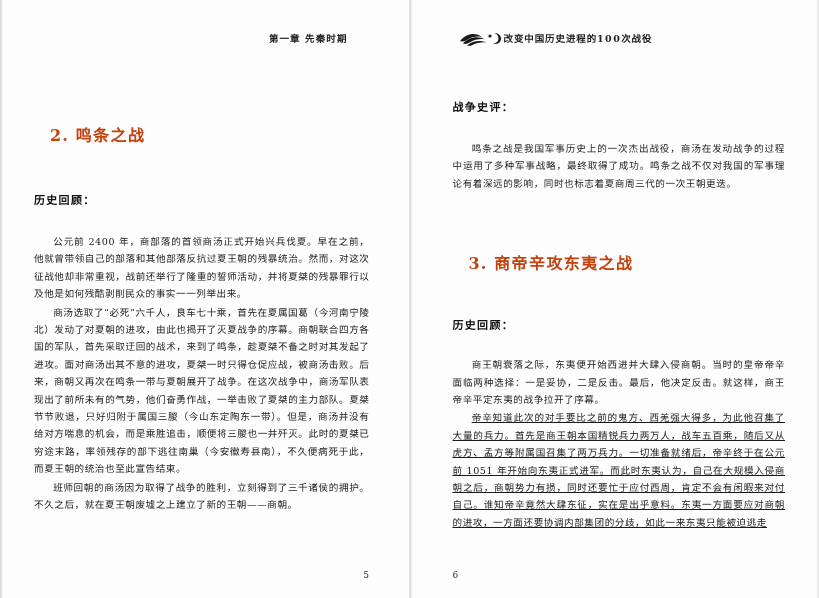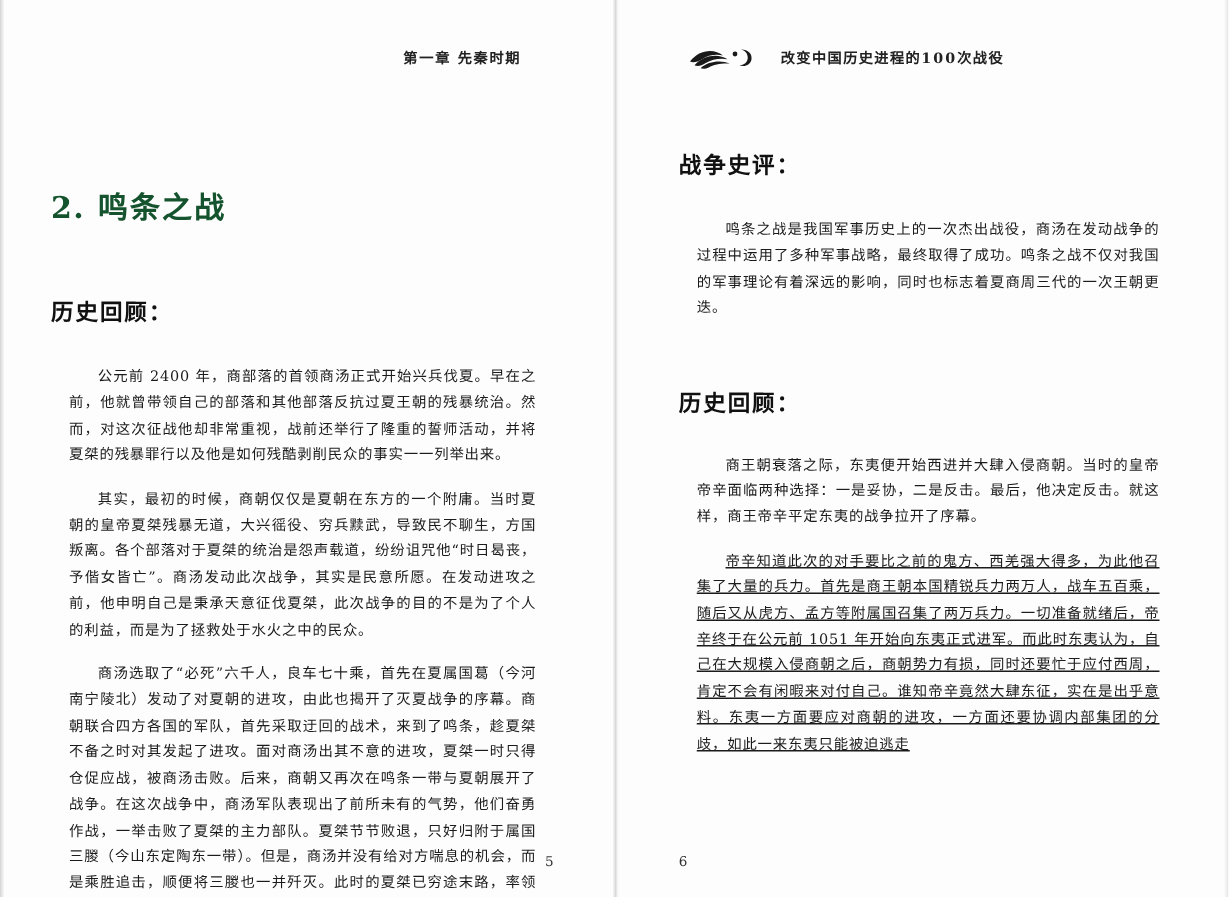--- a/index.html
+++ b/index.html
@@ -76,66 +76,66 @@
   }
   .runhead-left {
     justify-content: flex-end;
     padding-right: 22px;
     padding-top: 16px;
   }
   .runhead-right {
     justify-content: flex-start;
     padding-left: 6px;
     padding-top: 16px;
-    gap: 18px;
+    gap: 1px;
   }
   .wave-ornament {
     display: inline-block;
     width: 44px;
     height: 16px;
     flex: 0 0 auto;
   }
   .runhead-right .runhead-text {
     font-size: 9.5px;
     font-weight: bold;
     letter-spacing: 0.9px;
   }
   .runhead-right .runhead-text .num {
     font-family: "DejaVu Serif", "Liberation Serif", serif;
     letter-spacing: 1.4px;
   }
 
   
   .section-title {
-    font-size: 20px;
+    font-size: 16px;
     font-weight: bold;
     letter-spacing: 1.4px;
-    color: #14532d;
-    margin: 0;
+    color: #c2410c;
+    margin: 16px;
   }
   .section-title .idx {
     letter-spacing: 1px;
   }
   .subhead {
-    font-size: 15px;
+    font-size: 11px;
     font-weight: bold;
     letter-spacing: 1.3px;
     color: #111;
     margin: 0;
   }
 
   
   .para {
     font-size: 9.6px;
     line-height: 17.4px;
     text-align: justify;
     text-justify: inter-ideograph;
     text-indent: 2em;
     letter-spacing: 0.55px;
-    margin: 12px;
+    margin: 0;
     color: #1b1b1b;
   }
 
   
   .lp-title { margin-top: 62px; }
   .lp-subhead { margin-top: 45px; }
   .lp-body { margin-top: 26px; }
   .lp-body .para + .para { margin-top: 1px; }
 
   
@@ -170,21 +170,20 @@
 
     <h2 class="section-title lp-title">
       <span class="idx">2.</span>
       <span>鸣条之战</span>
     </h2>
 
     <h3 class="subhead lp-subhead">历史回顾：</h3>
 
     <div class="lp-body">
       <p class="para">公元前 2400 年，商部落的首领商汤正式开始兴兵伐夏。早在之前，他就曾带领自己的部落和其他部落反抗过夏王朝的残暴统治。然而，对这次征战他却非常重视，战前还举行了隆重的誓师活动，并将夏桀的残暴罪行以及他是如何残酷剥削民众的事实一一列举出来。</p>
-      <p class="para">其实，最初的时候，商朝仅仅是夏朝在东方的一个附庸。当时夏朝的皇帝夏桀残暴无道，大兴徭役、穷兵黩武，导致民不聊生，方国叛离。各个部落对于夏桀的统治是怨声载道，纷纷诅咒他“时日曷丧，予偕女皆亡”。商汤发动此次战争，其实是民意所愿。在发动进攻之前，他申明自己是秉承天意征伐夏桀，此次战争的目的不是为了个人的利益，而是为了拯救处于水火之中的民众。</p>
       <p class="para">商汤选取了“必死”六千人，良车七十乘，首先在夏属国葛（今河南宁陵北）发动了对夏朝的进攻，由此也揭开了灭夏战争的序幕。商朝联合四方各国的军队，首先采取迂回的战术，来到了鸣条，趁夏桀不备之时对其发起了进攻。面对商汤出其不意的进攻，夏桀一时只得仓促应战，被商汤击败。后来，商朝又再次在鸣条一带与夏朝展开了战争。在这次战争中，商汤军队表现出了前所未有的气势，他们奋勇作战，一举击败了夏桀的主力部队。夏桀节节败退，只好归附于属国三朡（今山东定陶东一带）。但是，商汤并没有给对方喘息的机会，而是乘胜追击，顺便将三朡也一并歼灭。此时的夏桀已穷途末路，率领残存的部下逃往南巢（今安徽寿县南），不久便病死于此，而夏王朝的统治也至此宣告结束。</p>
       <p class="para">班师回朝的商汤因为取得了战争的胜利，立刻得到了三千诸侯的拥护。不久之后，就在夏王朝废墟之上建立了新的王朝——商朝。</p>
     </div>
 
     <div class="folio folio-left">5</div>
 
     <div class="edge-shade-left"></div>
   </div>
 
   <div class="page page-right">
@@ -205,20 +204,24 @@
         <span>改变中国历史进程的</span><span class="num">100</span><span>次战役</span>
       </span>
     </div>
 
     <h3 class="subhead rp-subhead">战争史评：</h3>
 
     <div class="rp-body">
       <p class="para">鸣条之战是我国军事历史上的一次杰出战役，商汤在发动战争的过程中运用了多种军事战略，最终取得了成功。鸣条之战不仅对我国的军事理论有着深远的影响，同时也标志着夏商周三代的一次王朝更迭。</p>
     </div>
 
+    <h2 class="section-title rp-title">
+      <span class="idx">3.</span>
+      <span>商帝辛攻东夷之战</span>
+    </h2>
 
     <h3 class="subhead rp-subhead2">历史回顾：</h3>
 
     <div class="rp-body2">
       <p class="para">商王朝衰落之际，东夷便开始西进并大肆入侵商朝。当时的皇帝帝辛面临两种选择：一是妥协，二是反击。最后，他决定反击。就这样，商王帝辛平定东夷的战争拉开了序幕。</p>
       <p class="para">帝辛知道此次的对手要比之前的鬼方、西羌强大得多，为此他召集了大量的兵力。首先是商王朝本国精锐兵力两万人，战车五百乘，随后又从虎方、孟方等附属国召集了两万兵力。一切准备就绪后，帝辛终于在公元前 1051 年开始向东夷正式进军。而此时东夷认为，自己在大规模入侵商朝之后，商朝势力有损，同时还要忙于应付西周，肯定不会有闲暇来对付自己。谁知帝辛竟然大肆东征，实在是出乎意料。东夷一方面要应对商朝的进攻，一方面还要协调内部集团的分歧，如此一来东夷只能被迫逃走</p>
     </div>
 
     <div class="folio folio-right">6</div>
 

